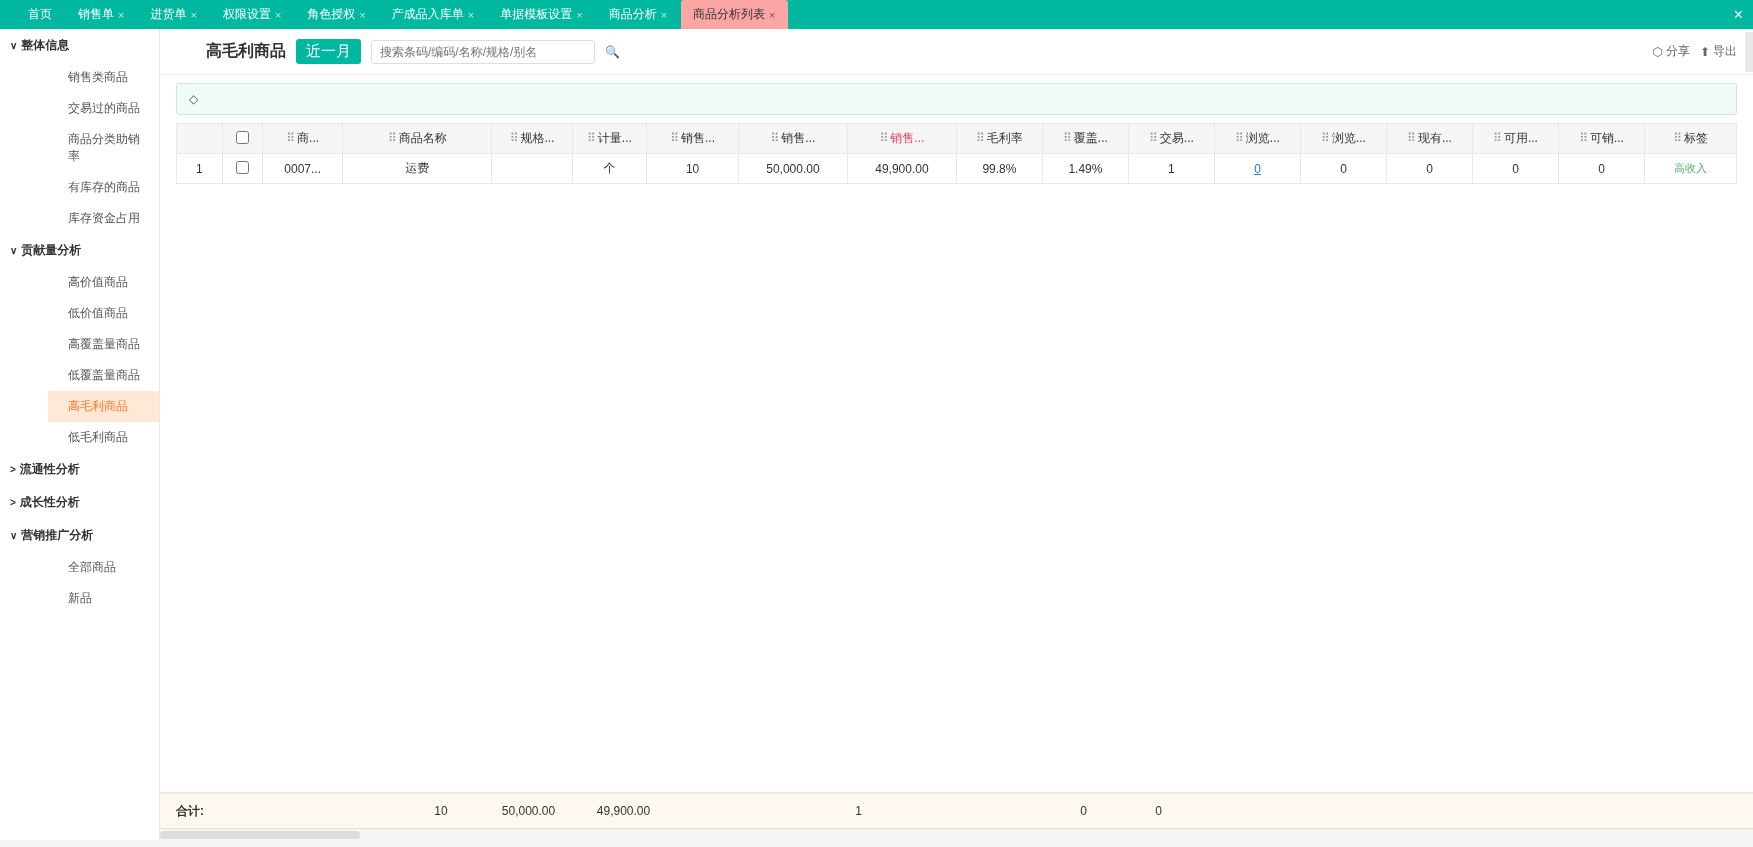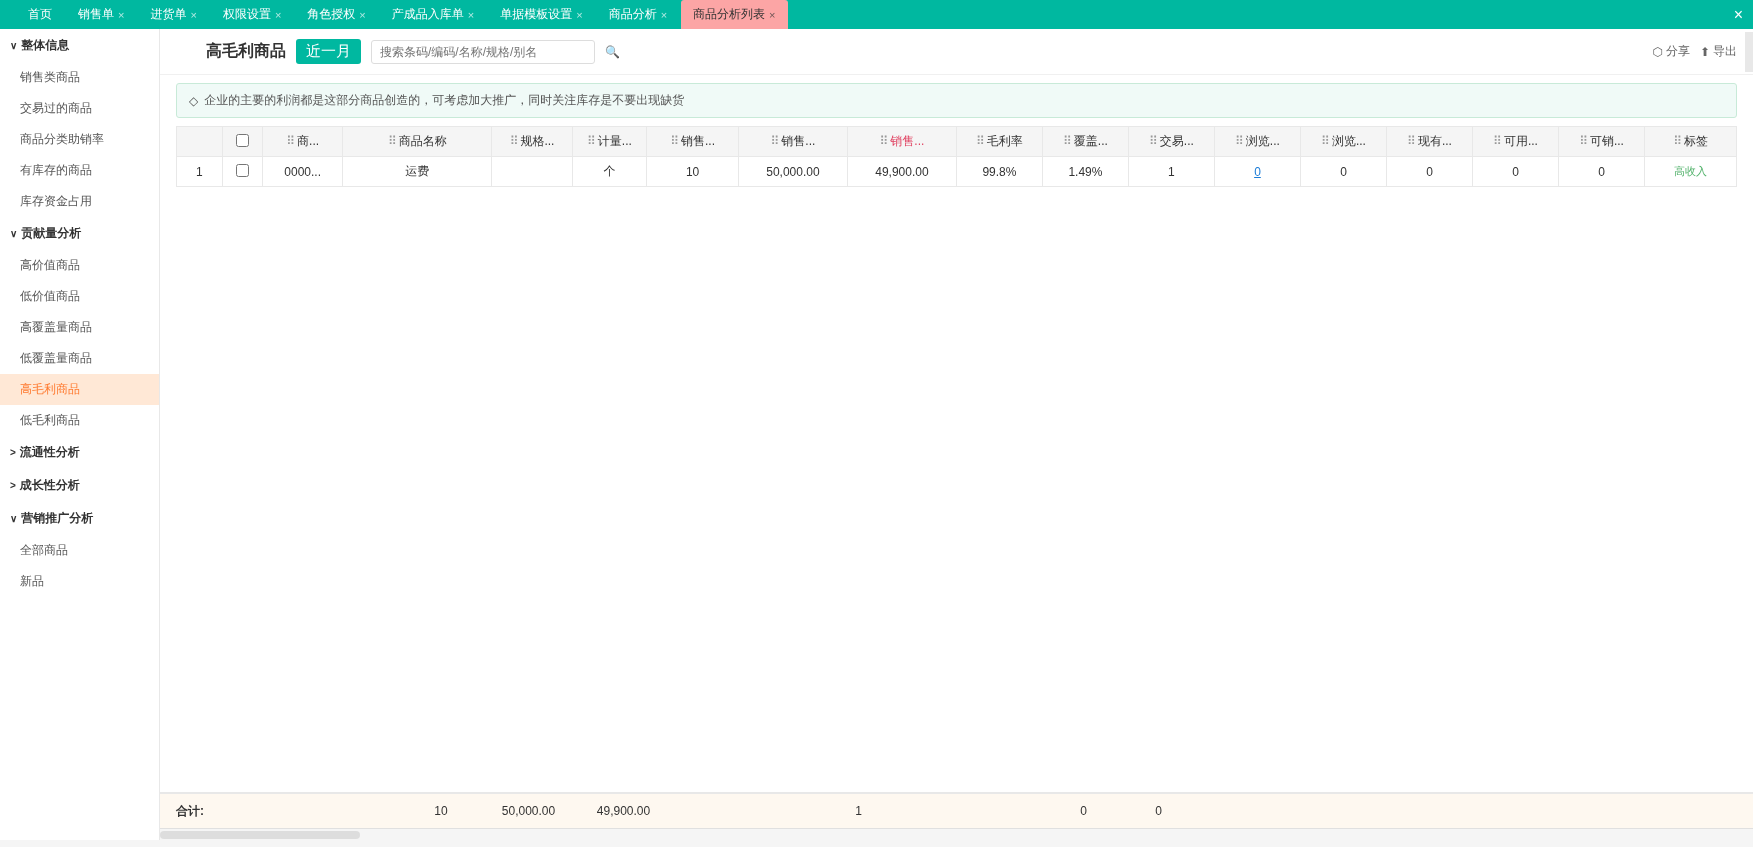--- a/index.html
+++ b/index.html
@@ -63,20 +63,21 @@
       display: flex;
       align-items: center;
       gap: 4px;
       cursor: pointer;
     }
     .sidebar-item {
       padding: 7px 10px 7px 20px;
       color: #555;
       cursor: pointer;
       font-size: 12px;
+      margin-left: 48px;
     }
     .sidebar-item.active {
       background: #ffe8d6;
       color: #ff7a30;
     }
     .sidebar-group-header .arrow { font-size: 10px; }
 
     
     .content-area {
       flex: 1;
@@ -376,21 +377,20 @@
         </button>
         <button class="action-btn">
           <span>⬆</span>
           <span>导出</span>
         </button>
       </div>
     </div>
 
     <div class="info-bar">
       <span>◇</span>
-      <span>企业的主要的利润都是这部分商品创造的，可考虑加大推广，同时关注库存是不要出现缺货</span>
     </div>
 
     <div class="table-container">
       <table>
         <thead>
           <tr>
             <th style="width:40px;"></th>
             <th style="width:35px;"><input type="checkbox" style=""></th>
             <th style="width:70px;"><span class="col-resize">⠿</span><span>商...</span></th>
             <th style="width:130px;"><span class="col-resize">⠿</span><span>商品名称</span></th>
@@ -407,21 +407,21 @@
             <th style="width:75px;"><span class="col-resize">⠿</span><span>现有...</span></th>
             <th style="width:75px;"><span class="col-resize">⠿</span><span>可用...</span></th>
             <th style="width:75px;"><span class="col-resize">⠿</span><span>可销...</span></th>
             <th style="width:80px;"><span class="col-resize">⠿</span><span>标签</span></th>
           </tr>
         </thead>
         <tbody>
           <tr>
             <td>1</td>
             <td><input type="checkbox" style=""></td>
-            <td>0000...</td>
+            <td>0007...</td>
             <td>运费</td>
             <td></td>
             <td>个</td>
             <td>10</td>
             <td>50,000.00</td>
             <td>49,900.00</td>
             <td>99.8%</td>
             <td>1.49%</td>
             <td>1</td>
             <td><span class="link-style">0</span></td>

